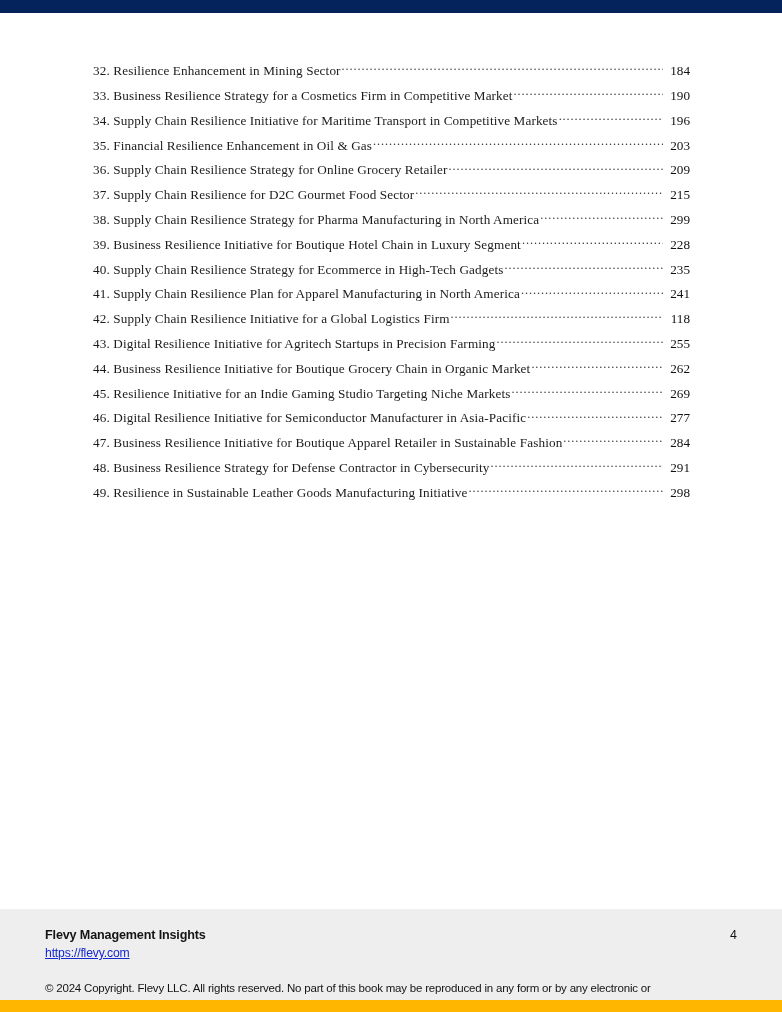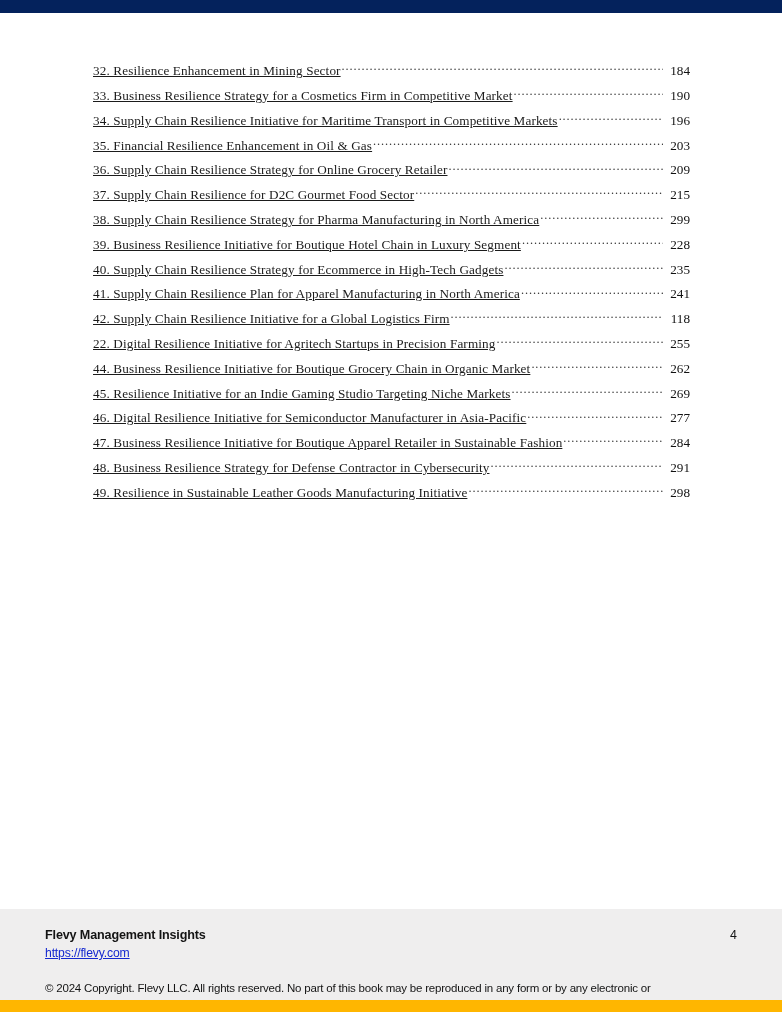--- a/index.html
+++ b/index.html
@@ -49,21 +49,20 @@
     font-family: "Liberation Serif", serif;
     font-size: 13.2px;
     color: #1b1b1b;
     white-space: nowrap;
     overflow: hidden;
   }
 
   .toc-title {
     flex: 0 0 auto;
     letter-spacing: 0.12px;
-    text-decoration: underline;
   }
 
   .toc-leader {
     flex: 1 1 auto;
     overflow: hidden;
     margin: 0 1px;
     position: relative;
     height: 1em;
   }
   .toc-leader::after {
@@ -216,21 +215,21 @@
         <span class="toc-title">41. Supply Chain Resilience Plan for Apparel Manufacturing in North America</span>
         <span class="toc-leader"></span>
         <span class="toc-page">241</span>
       </div>
       <div class="toc-entry">
         <span class="toc-title">42. Supply Chain Resilience Initiative for a Global Logistics Firm</span>
         <span class="toc-leader"></span>
         <span class="toc-page">118</span>
       </div>
       <div class="toc-entry">
-        <span class="toc-title">22. Digital Resilience Initiative for Agritech Startups in Precision Farming</span>
+        <span class="toc-title">43. Digital Resilience Initiative for Agritech Startups in Precision Farming</span>
         <span class="toc-leader"></span>
         <span class="toc-page">255</span>
       </div>
       <div class="toc-entry">
         <span class="toc-title">44. Business Resilience Initiative for Boutique Grocery Chain in Organic Market</span>
         <span class="toc-leader"></span>
         <span class="toc-page">262</span>
       </div>
       <div class="toc-entry">
         <span class="toc-title">45. Resilience Initiative for an Indie Gaming Studio Targeting Niche Markets</span>

